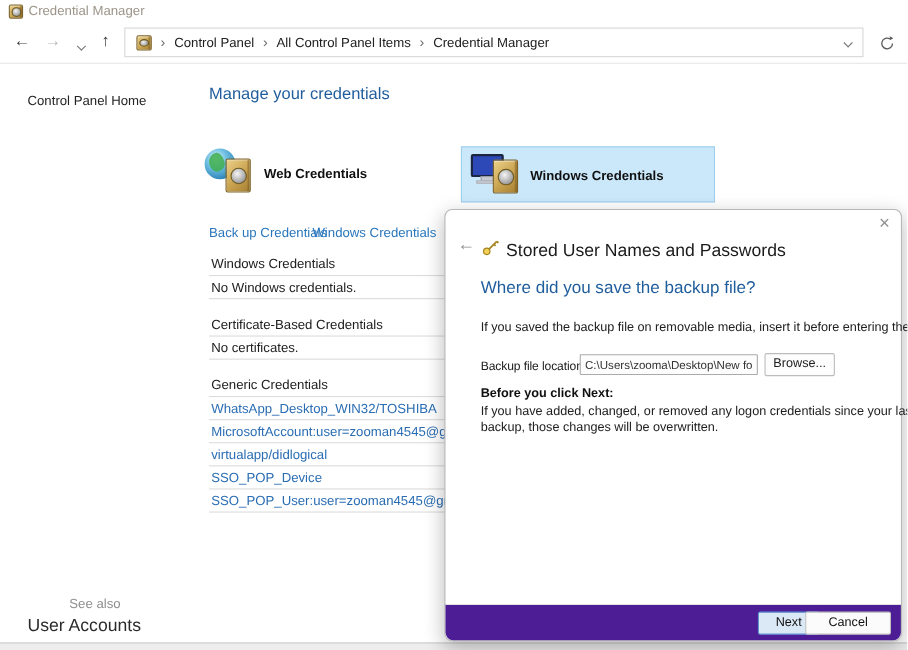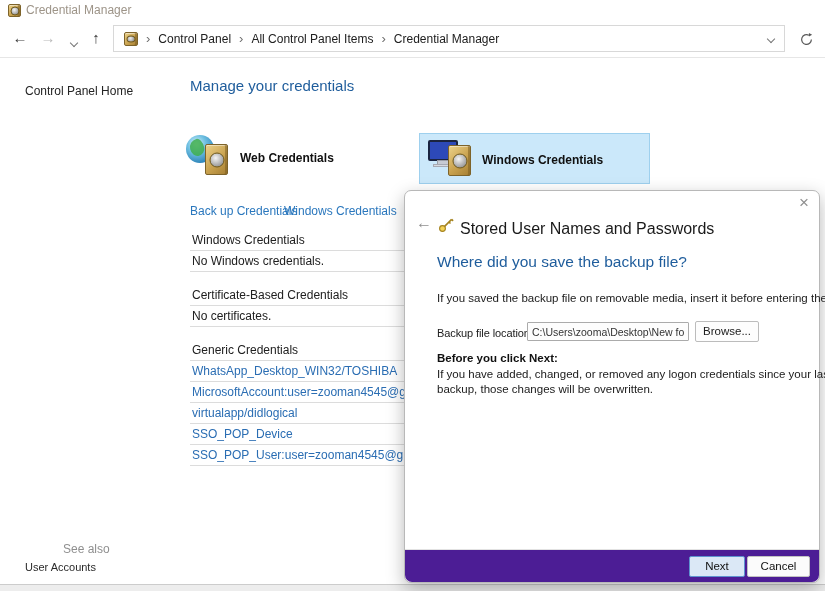--- a/index.html
+++ b/index.html
@@ -30,21 +30,21 @@
                 display:flex; align-items:center; padding:0 10px; gap:8px; font-size:12px; color:#202020; }
   .addr-vault { position:relative; width:14px; height:14px; flex:none; }
   .sep { color:#6d6d6d; font-size:13px; line-height:1; }
   .crumb { white-space:nowrap; }
   .addr-chev { margin-left:auto; }
   .refresh { position:absolute; left:799px; top:12px; width:15px; height:15px; }
 
   
   .cp-home { position:absolute; left:25px; top:84px; font-size:12px; color:#242424; }
   .see-also { position:absolute; left:25px; top:542px; font-size:12px; color:#8f8f8f;margin-left:38px; }
-  .user-accounts { position:absolute; left:25px; top:561px; font-size:11px; color:#2a2a2a; }
+  .user-accounts { position:absolute; left:25px; top:561px; font-size:16px; color:#2a2a2a; }
 
   
   .page-heading { position:absolute; left:190px; top:77px; font-size:15px; font-weight:400; color:#1f5d9c; }
   .page-desc { position:absolute; left:190px; top:104px; font-size:12px; color:#202020; white-space:nowrap; }
 
   .cred-btn { position:absolute; height:51px; }
   .cred-btn .label { position:absolute; font-size:12px; font-weight:bold; color:#101010; white-space:nowrap; }
   .cred-btn.selected { background:#cbe8fa; border:1px solid #9ed0ee; }
   .globe { position:absolute; width:28px; height:28px; border-radius:50%;
            background:radial-gradient(circle at 38% 32%, #cfeef7 5%, #6fc0e2 35%, #2f86ba 75%, #1c5c8c 100%); }
@@ -81,21 +81,21 @@
   .dlg-loc-input { position:absolute; left:122px; top:131px; width:162px; height:19px; border:1px solid #ababab; background:#fdfdfd;
                    font-family:"Liberation Sans","DejaVu Sans",sans-serif; font-size:10.5px; color:#333333; padding:0 4px; border-radius:1px; }
   .dlg-browse { position:absolute; left:290px; top:130px; width:64px; height:21px; background:#fdfdfd; border:1px solid #bcbcbc;
                 border-radius:2px; font-size:11.5px; color:#202020; text-align:center; line-height:19px; }
   .dlg-warn-title { position:absolute; left:32px; top:161px; font-size:11.5px; font-weight:bold; color:#101010; }
   .dlg-warn-text { position:absolute; left:32px; top:176px; width:420px; font-size:11.5px; line-height:14.5px; color:#202020; }
   .dlg-footer { position:absolute; left:0; bottom:0; width:100%; height:33px; background:#4c1d95; border-top:1px solid #e2e2e2;
                 border-radius:0 0 7px 7px; }
   .btn { position:absolute; top:6px; height:21px; font-size:11.5px; text-align:center; line-height:19px; color:#101010; border-radius:2px; }
   .btn-next { right:74px; width:56px; background:#dbe8f6; border:1px solid #5e93cf; }
-  .btn-cancel { right:9px; width:63px; background:#fbfbfb; border:1px solid #c2c2c2; }
+  .btn-cancel { right:9px; width:78px; background:#fbfbfb; border:1px solid #c2c2c2; }
 </style>
 </head>
 <body>
 
 <div class="screen">
 
   <div class="titlebar">
     <div class="vault small" style="left:8px; top:4px;"></div>
     <span class="app-title">Credential Manager</span>
   </div>

